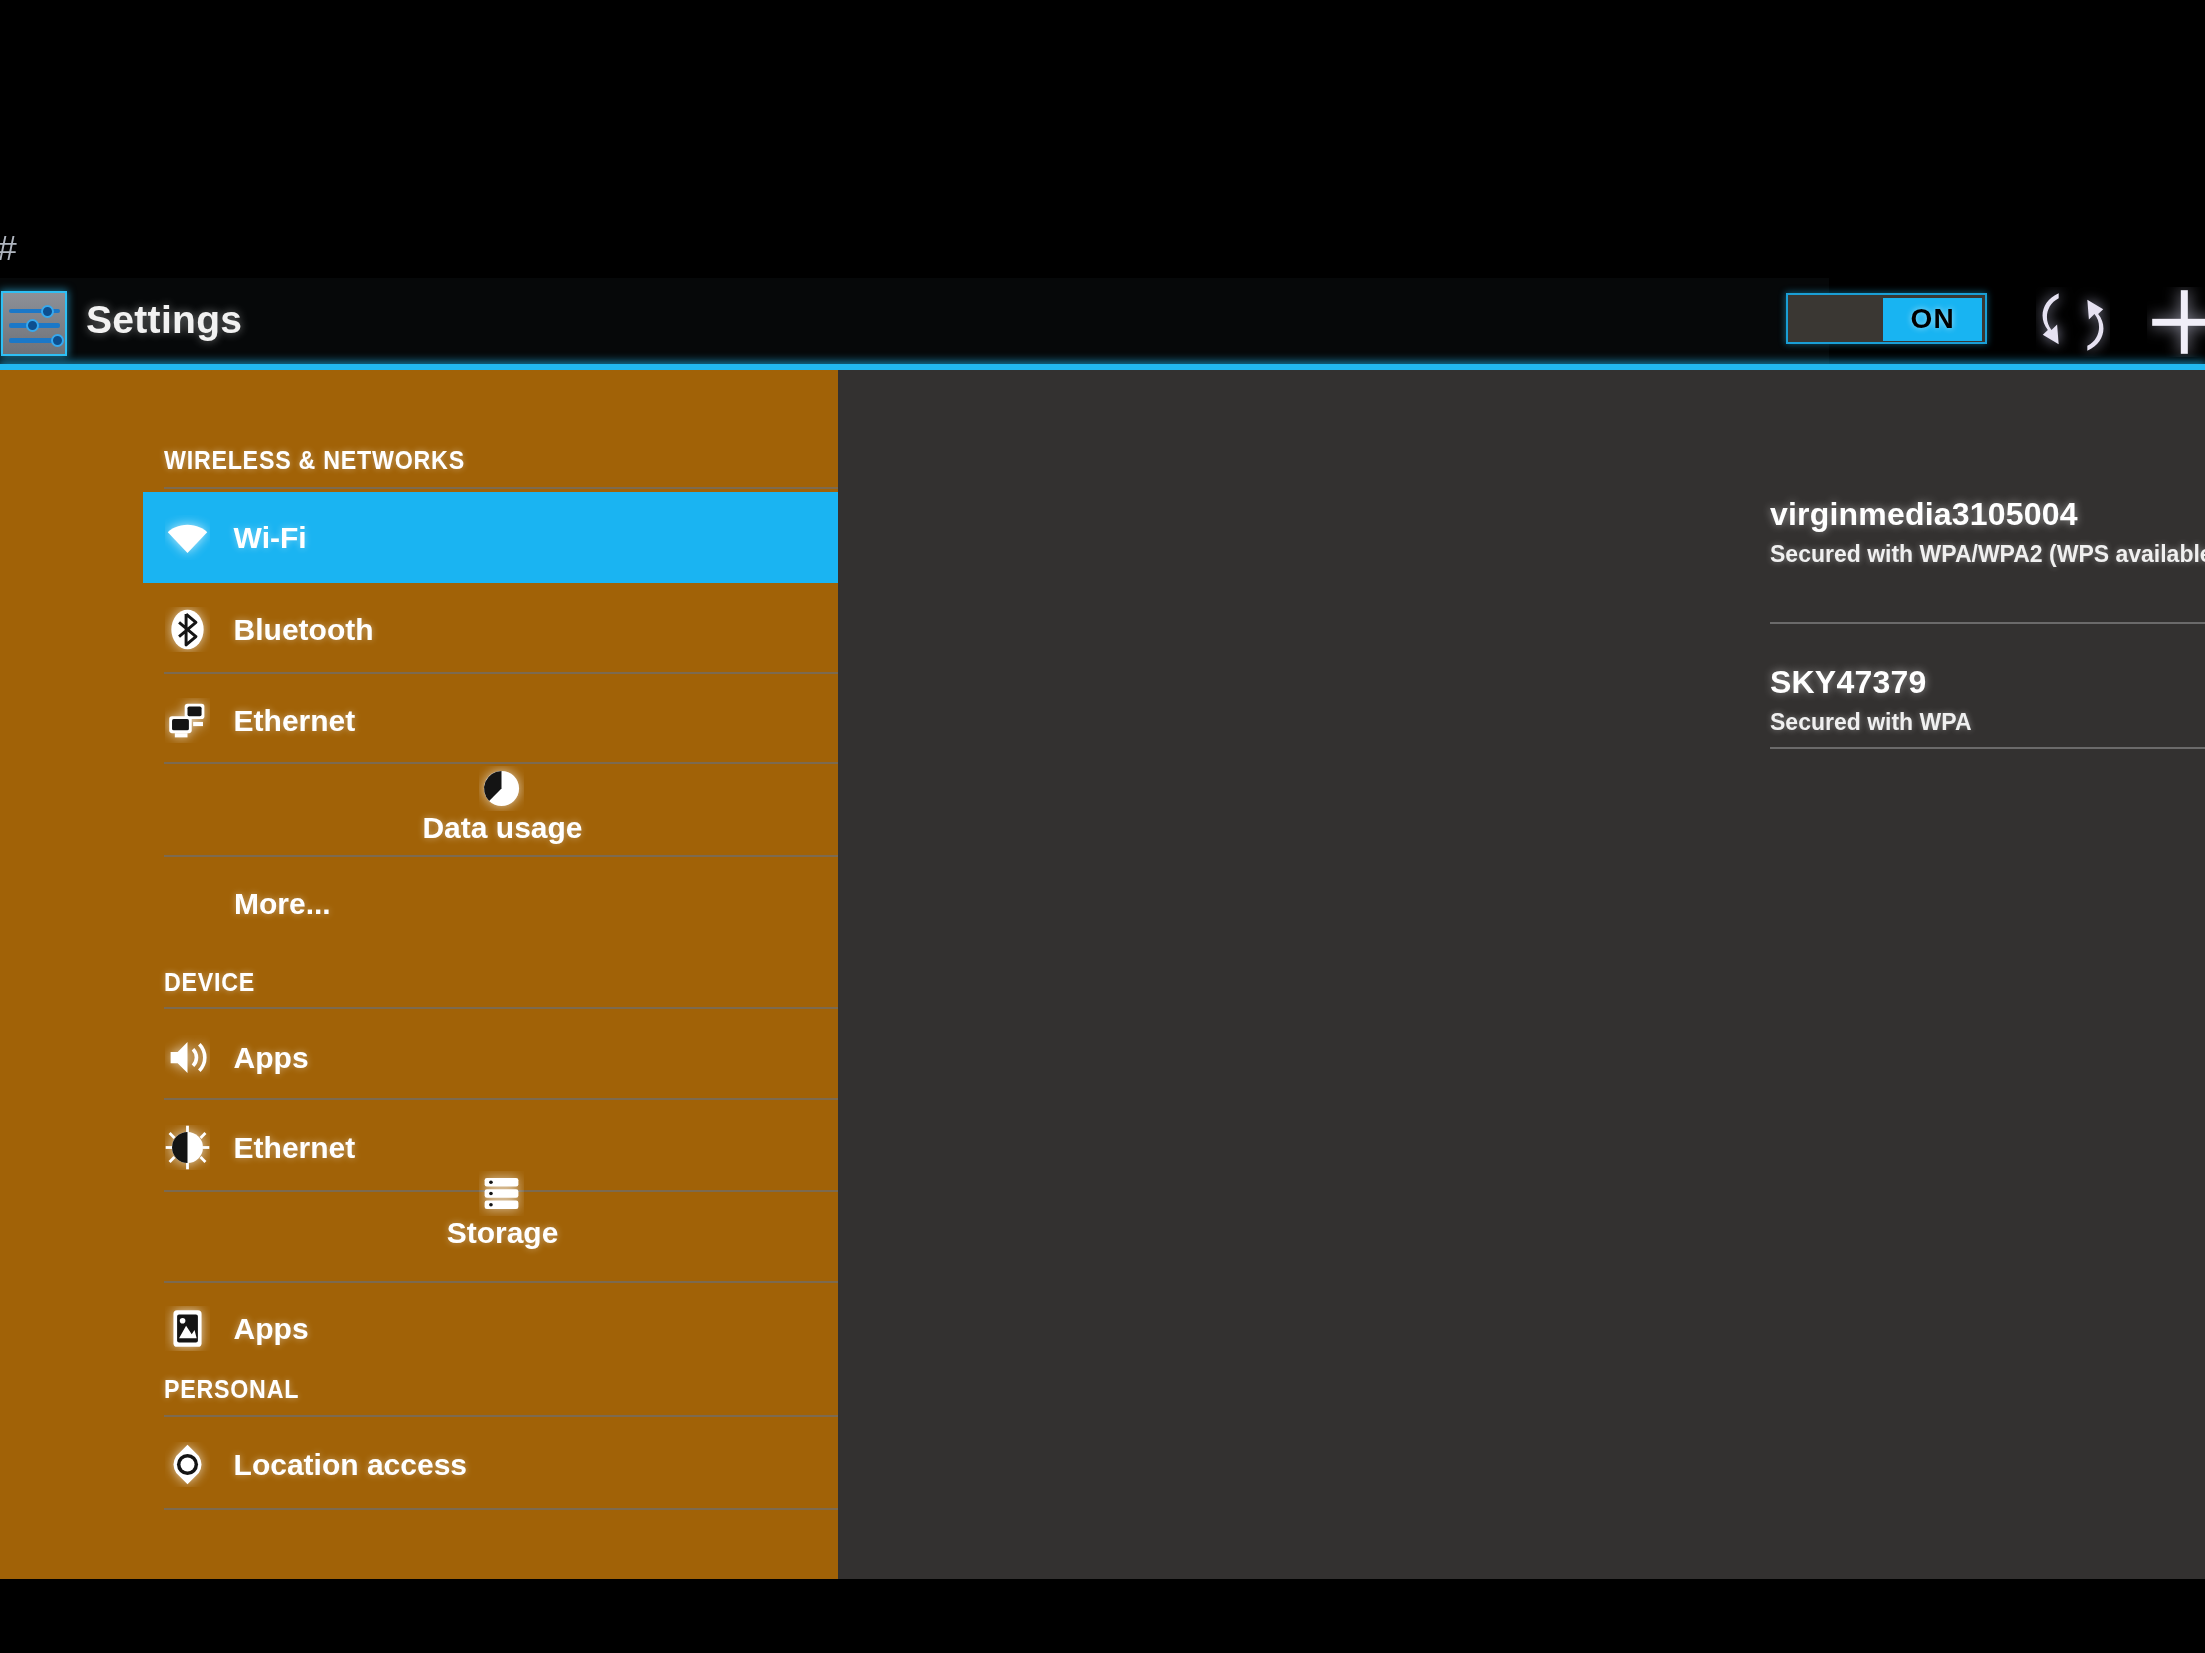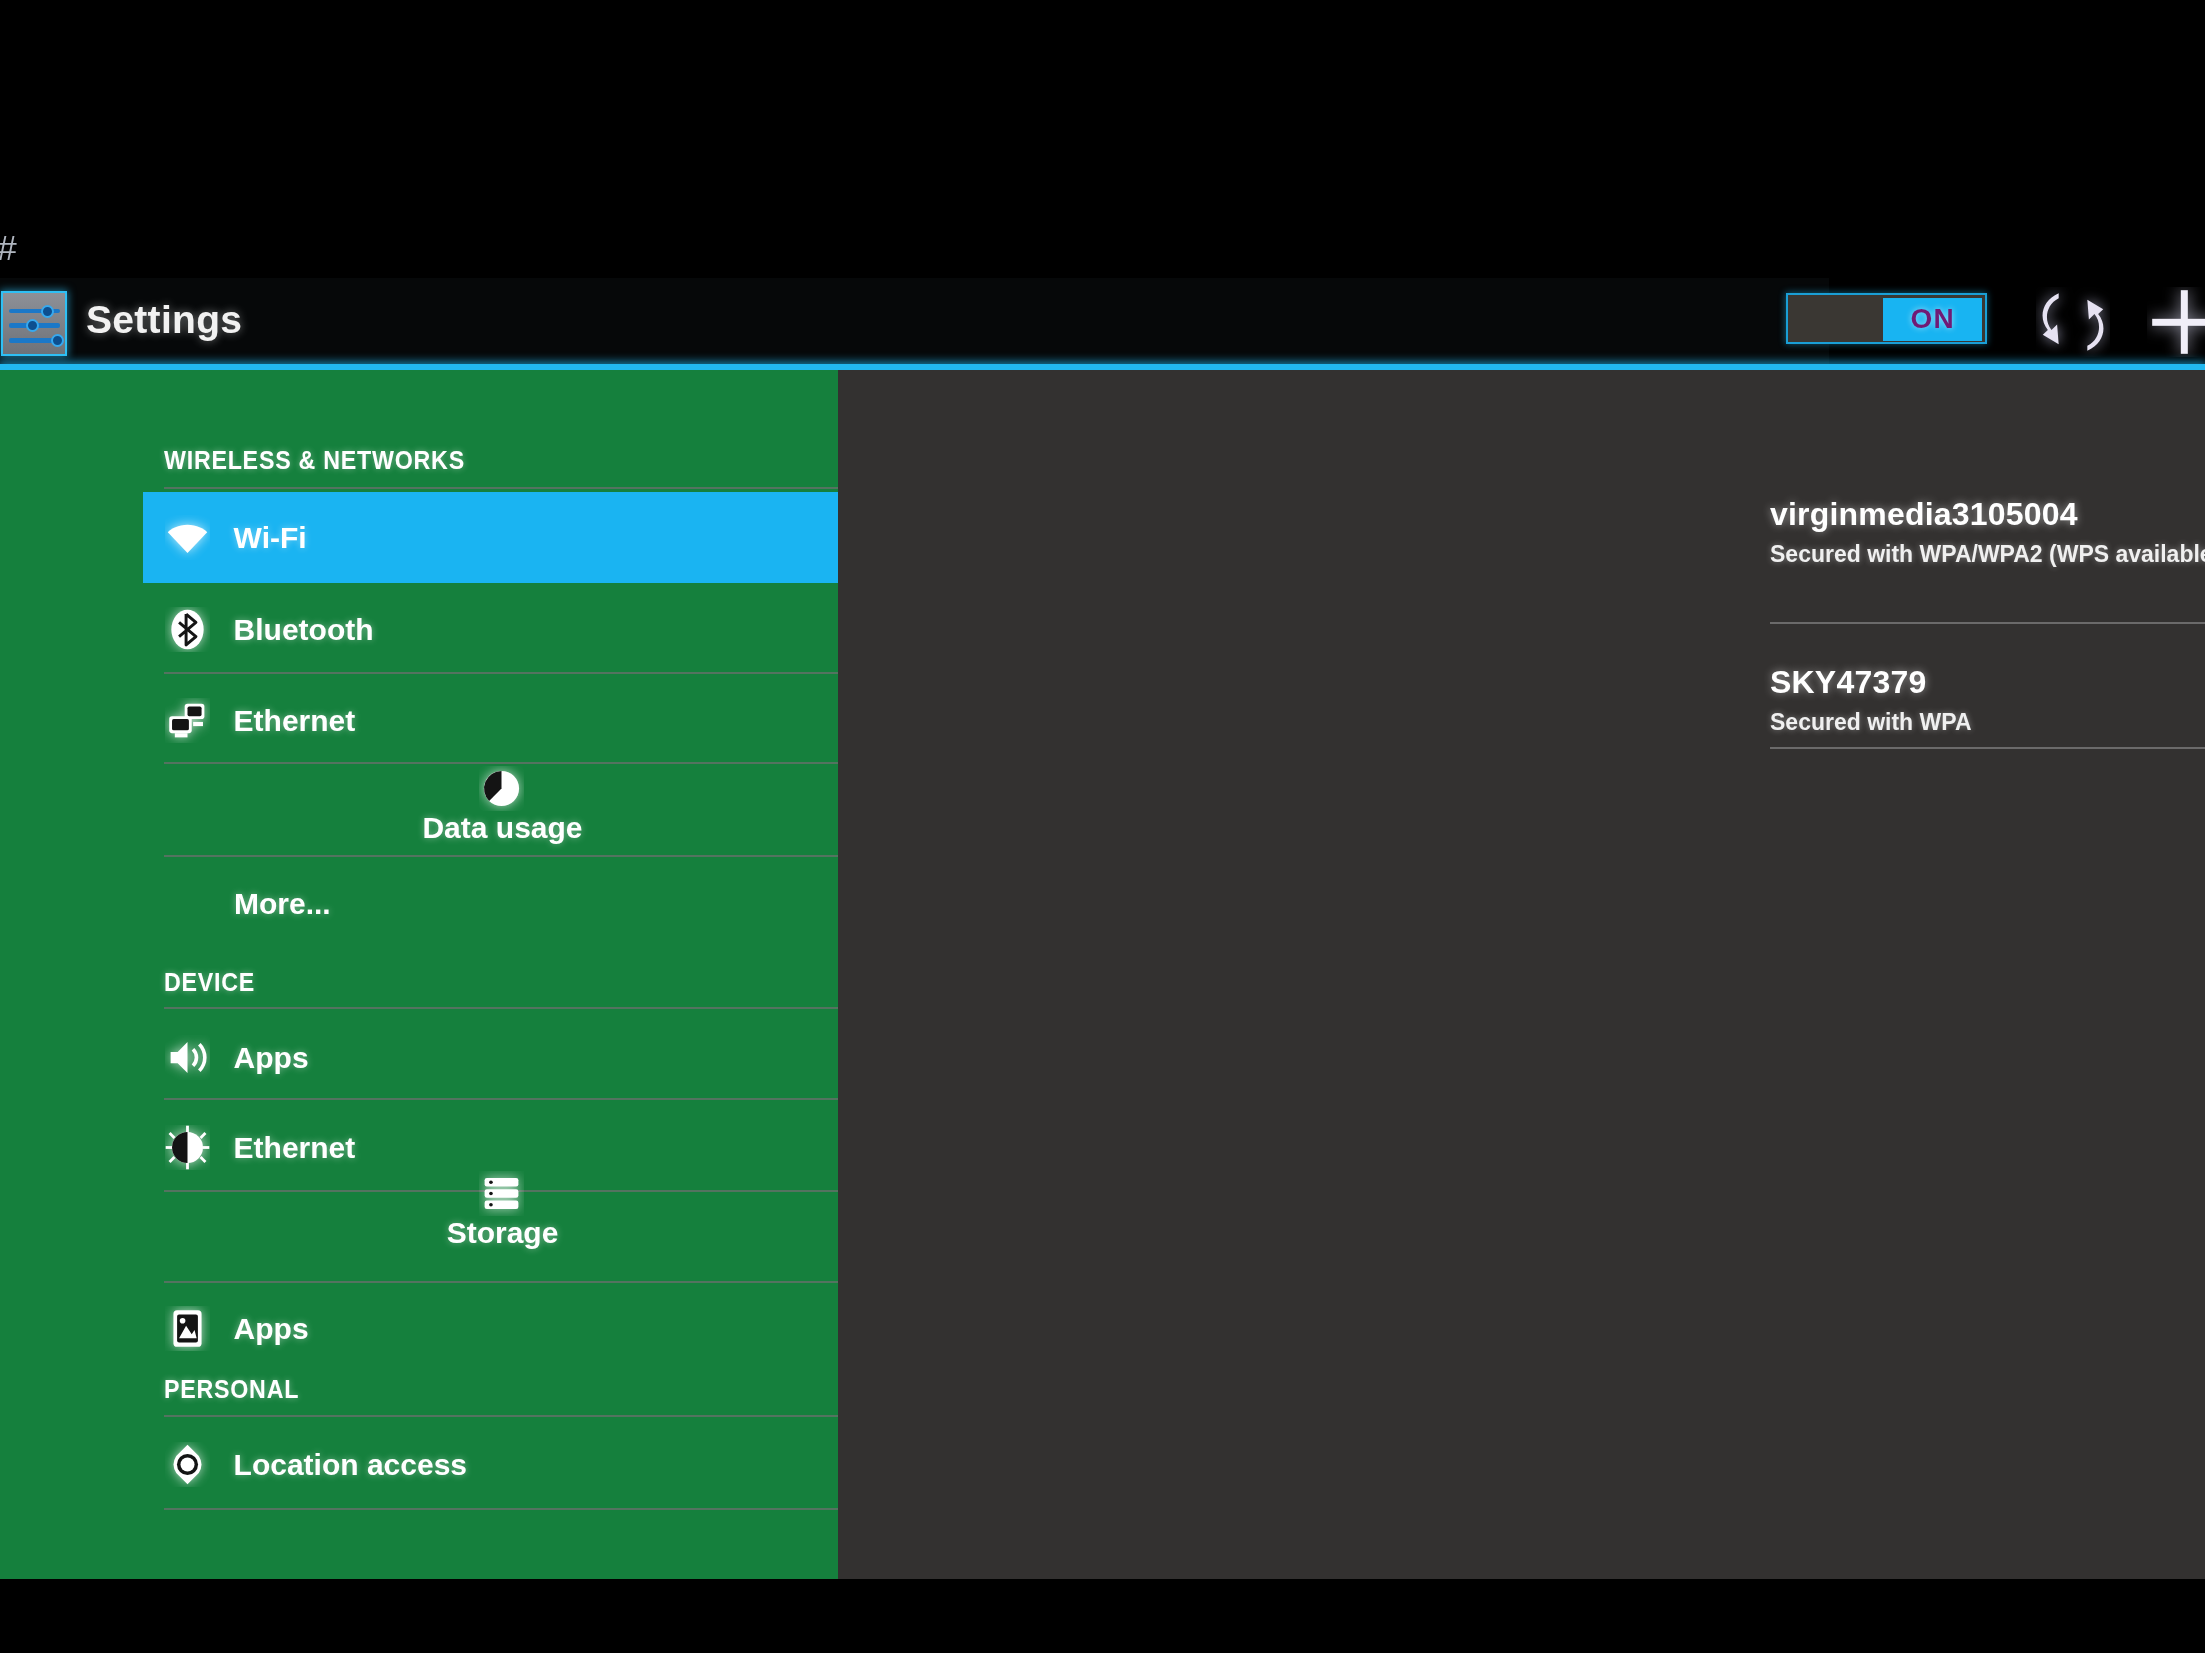--- a/index.html
+++ b/index.html
@@ -128,21 +128,21 @@
     right: 2.7px;
     top: 2.7px;
     width: 99px;
     height: 43px;
     background: #18b4f2;
     display: flex;
     align-items: center;
     justify-content: center;
   }
   #wifi-toggle-label {
-    color: #701a75;
+    color: #000000;
     font-size: 28px;
     font-weight: bold;
     letter-spacing: 1.4px;
     text-shadow: 0 0 6.8px rgba(255,255,255,.6);
   }
 
   
   #scan-button {
     position: absolute;
     left: 2036px;
@@ -165,21 +165,21 @@
     top: 92px;
     width: 2205px;
     height: 1209px;
   }
   #sidebar {
     position: absolute;
     left: 0;
     top: 0;
     width: 838px;
     height: 1209px;
-    background: #15803d;
+    background: #a16207;
   }
   #detail {
     position: absolute;
     left: 838px;
     top: 0;
     width: 1367px;
     height: 1209px;
     background: #333130;
   }
 

